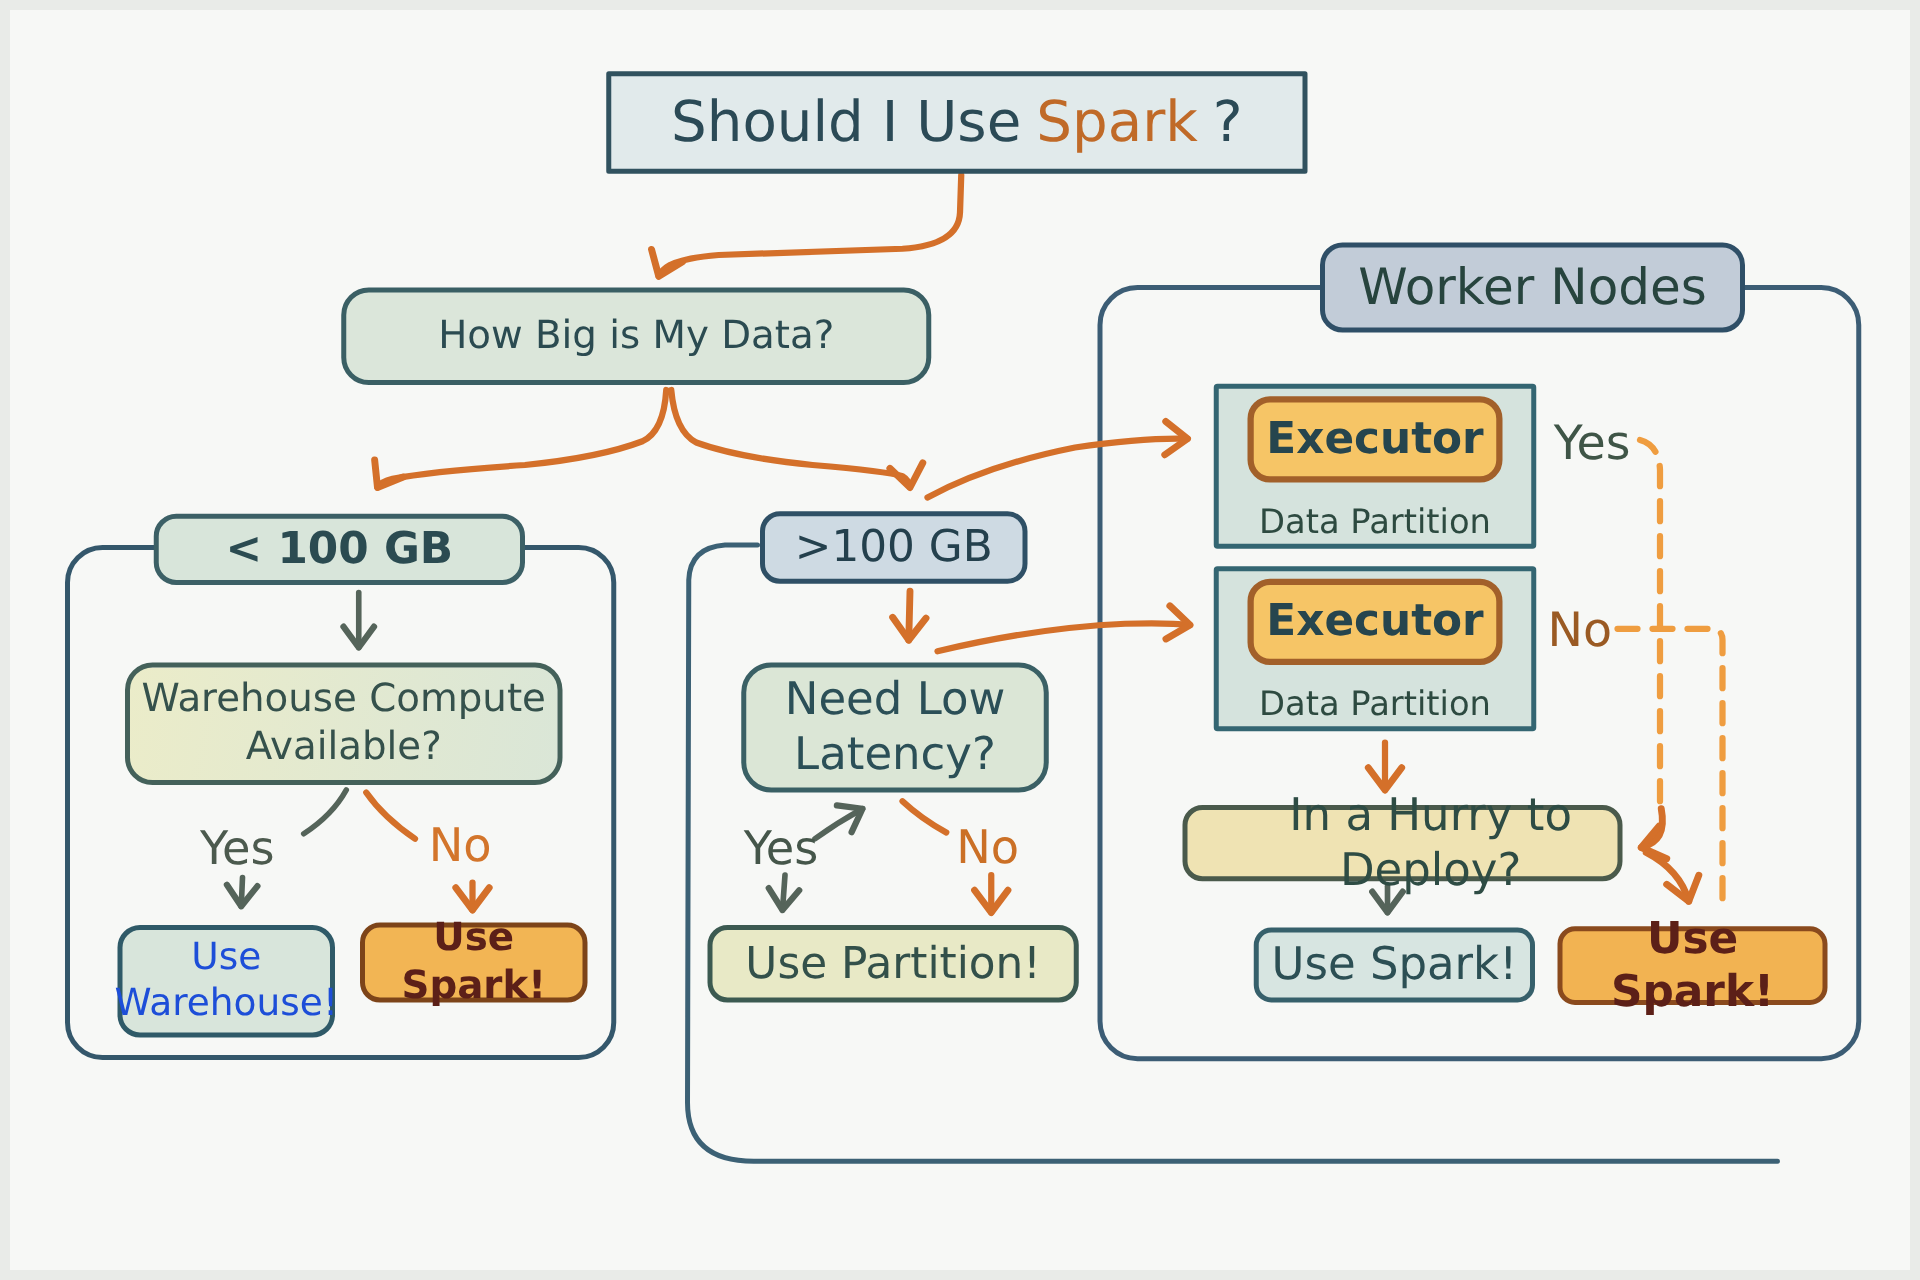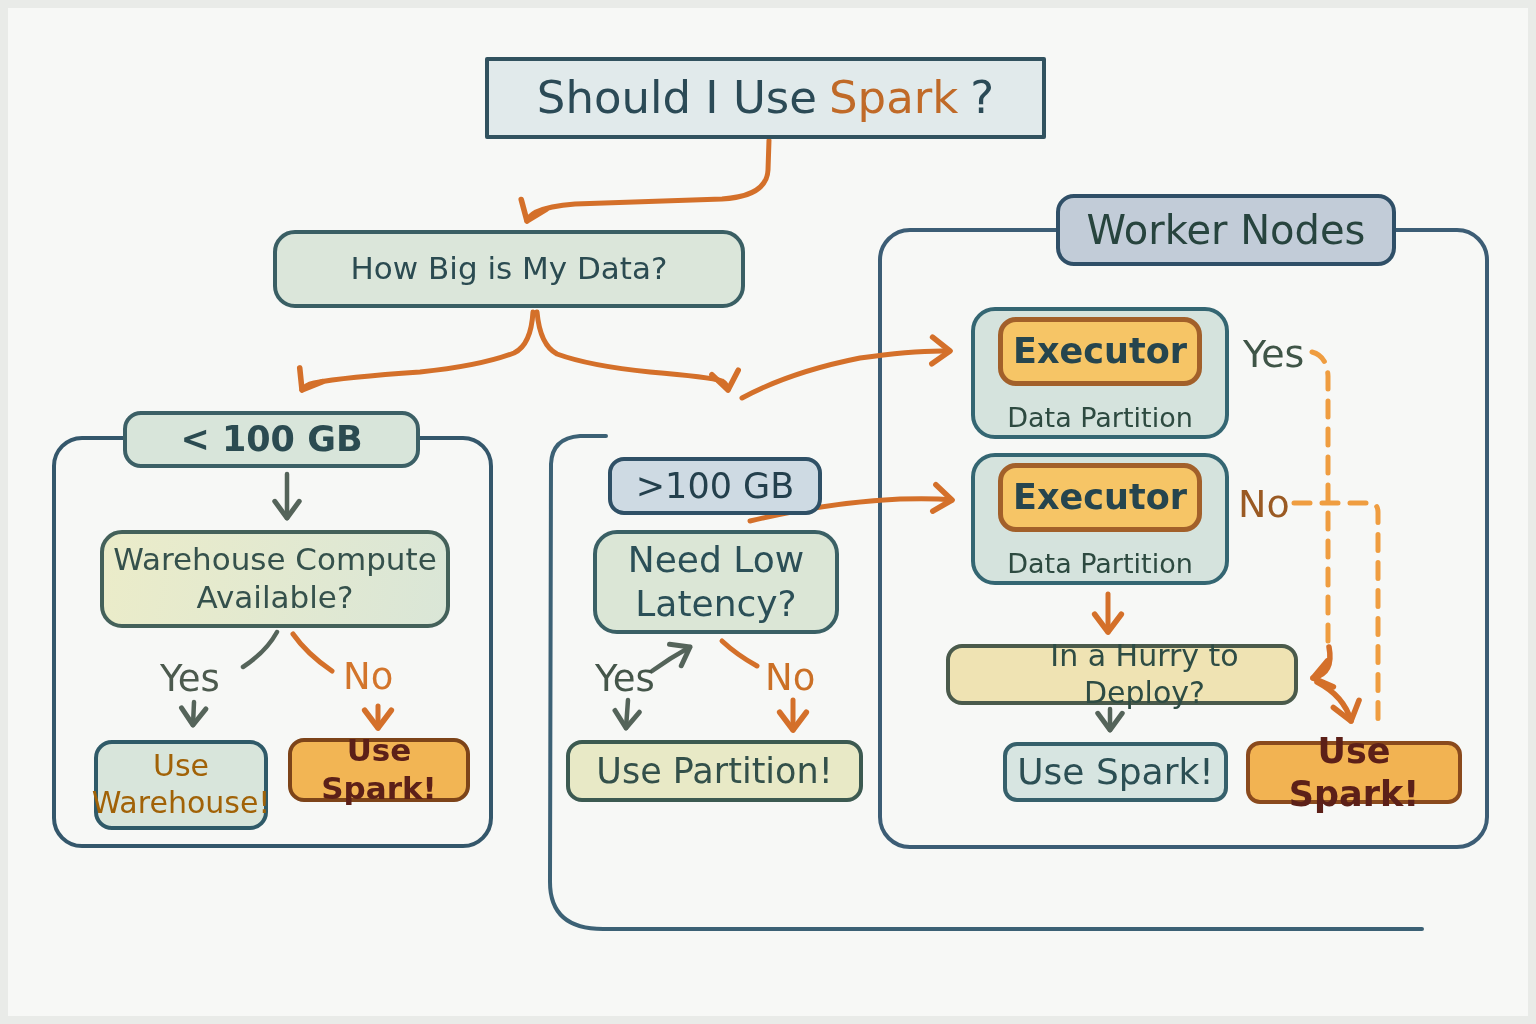--- a/index.html
+++ b/index.html
@@ -20,41 +20,41 @@
   .b-title{left:485px;top:57px;width:561px;height:82px;border:4.5px solid #31525f;border-radius:2px;
     background:#e1eaeb;font-size:45px;color:#2b4a56;flex-direction:row;gap:12px;}
   .b-title .hl{color:#c06a28;}
   .b-howbig{left:273px;top:230px;width:472px;height:78px;border:4.5px solid #3a5f64;border-radius:22px;
     background:#dbe6da;font-size:31px;color:#2b4b51;}
   .b-lt100{left:123px;top:411px;width:297px;height:57px;border:4px solid #3c6066;border-radius:18px;
     background:#d8e5da;font-size:35px;color:#2b4b51;font-weight:bold;}
   .b-wcompute{left:100px;top:530px;width:350px;height:98px;border:4px solid #44615a;border-radius:22px;
     background:linear-gradient(100deg,#ebecc9,#dae6d7);font-size:31px;color:#35514c;}
   .b-usewh-l{left:94px;top:740px;width:174px;height:90px;border:4px solid #2f5a68;border-radius:18px;
-    background:#d8e5db;font-size:30px;color:#a16207;justify-content:center;}
+    background:#d8e5db;font-size:30px;color:#1d4ed8;justify-content:center;}
   .b-uspark-l{left:288px;top:738px;width:182px;height:64px;border:4.5px solid #7d4419;border-radius:16px;
     background:#f2b554;font-size:31px;font-weight:bold;color:#5c2018;}
   .b-gt100{left:608px;top:409px;width:214px;height:58px;border:4px solid #2f5066;border-radius:16px;
-    background:#cedae3;font-size:35px;color:#24404d;margin-top:48px;}
+    background:#cedae3;font-size:35px;color:#24404d;}
   .b-needlow{left:593px;top:530px;width:246px;height:104px;border:4.5px solid #3a6065;border-radius:24px;
     background:#dbe6d6;font-size:36px;color:#2b4f57;}
   .b-usewh-m{left:566px;top:740px;width:297px;height:62px;border:4px solid #3c5a51;border-radius:16px;
     background:#e8e9c6;font-size:35px;color:#33504a;}
   .b-wtitle{left:1024px;top:194px;width:340px;height:72px;border:4.5px solid #2f4f67;border-radius:18px;
     background:#c2ccd8;font-size:40px;color:#27443e;z-index:3;margin-left:32px;}
-  .b-exec{width:258px;height:132px;border:4px solid #346672;border-radius:24px;background:#d5e3dd;
+  .b-exec{width:258px;height:132px;border:4px solid #346672;border-radius:3px;background:#d5e3dd;
     justify-content:flex-end;}
   .b-exec1{left:971px;top:307px;}
   .b-exec2{left:971px;top:453px;}
   .exec-inner{box-sizing:border-box;margin-top:6px;width:204px;height:76px;border:5px solid #a2602a;
     border-radius:18px;background:#f6c566;display:flex;align-items:center;justify-content:center;
     font-size:35px;font-weight:600;color:#26454e;}
   .exec-sub{margin-top:16px;font-size:27px;color:#2d4a40;}
   .b-hurry{left:946px;top:644px;width:352px;height:61px;border:4px solid #4a5a4b;border-radius:16px;
-    background:#efe3b3;font-size:30px;color:#2e4c44;padding-left:45px;}
+    background:#efe3b3;font-size:36px;color:#2e4c44;padding-left:45px;}
   .b-uspark-g{left:1003px;top:742px;width:225px;height:60px;border:4px solid #36606b;border-radius:14px;
     background:#d7e5e1;font-size:36px;color:#2c4f54;}
   .b-uspark-o{left:1246px;top:741px;width:216px;height:63px;border:4.5px solid #8a4a1d;border-radius:14px;
     background:#f2b352;font-size:35px;font-weight:bold;color:#5c2018;}
   .lbl{position:absolute;z-index:3;font-size:37px;}
   .lbl-yes-l{left:160px;top:657px;color:#4c5a4e;}
   .lbl-no-l{left:343px;top:655px;color:#d3752b;}
   .lbl-yes-m{left:595px;top:657px;color:#45564a;}
   .lbl-no-m{left:765px;top:656px;color:#cb7026;}
   .lbl-yes-r{left:1243px;top:332px;font-size:38px;color:#3f5547;}

